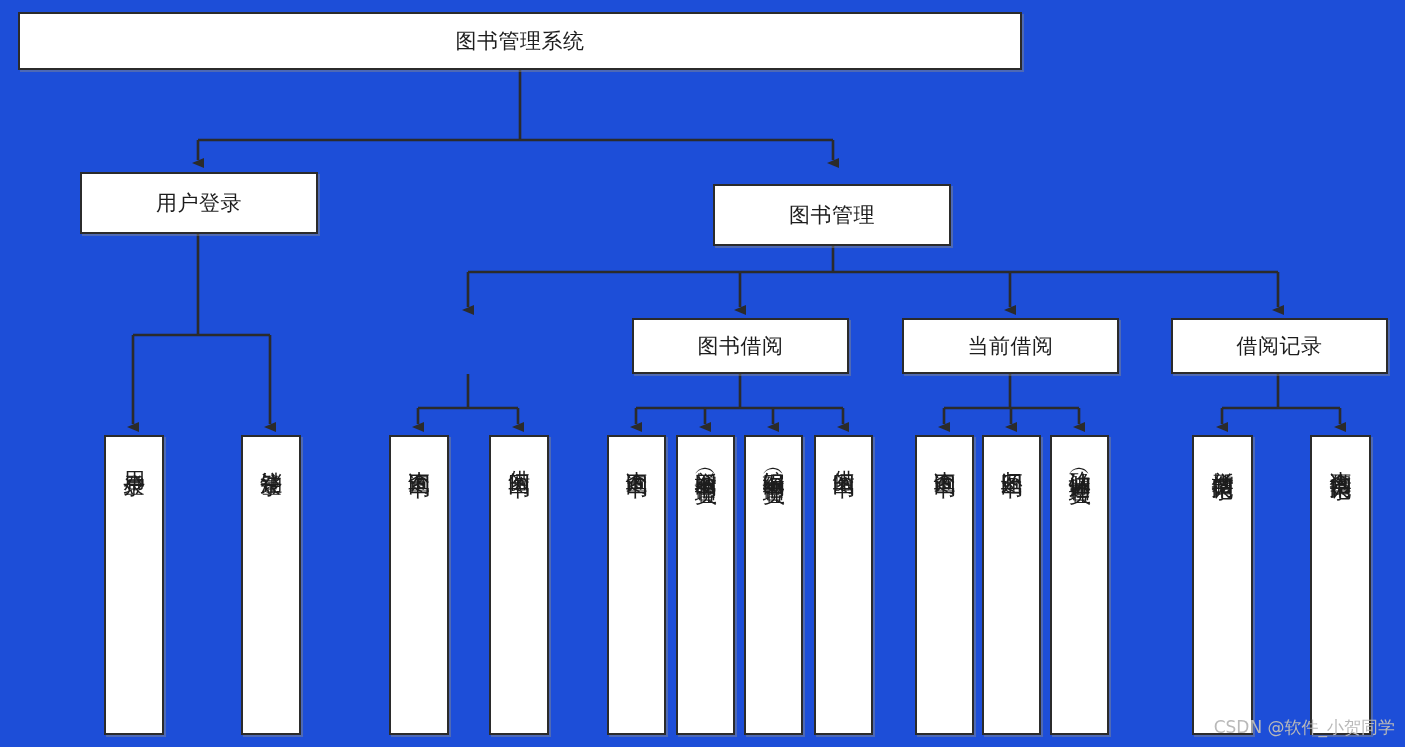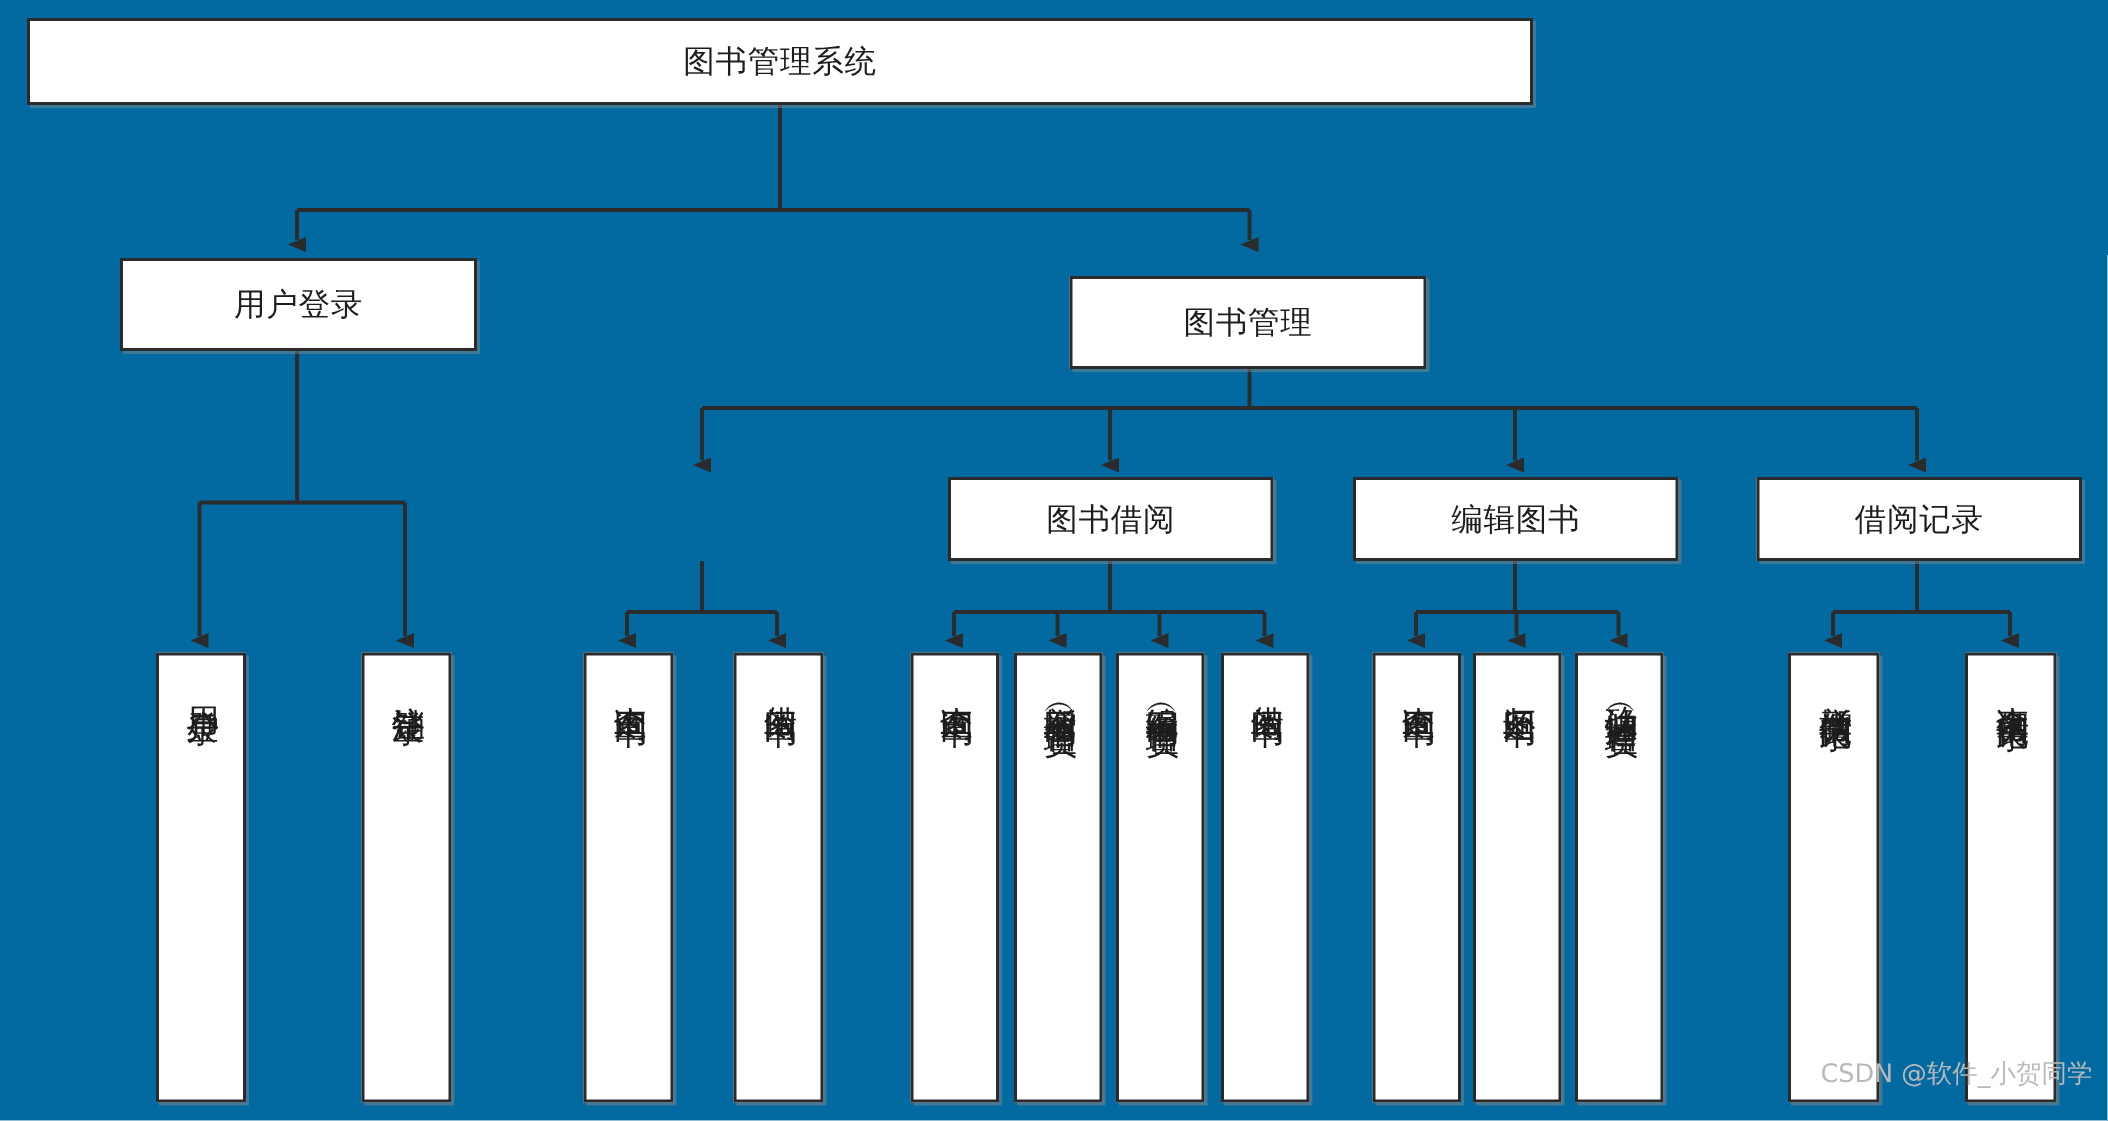--- a/index.html
+++ b/index.html
@@ -7,21 +7,21 @@
     padding: 0;
     background: #ffffff;
   }
   body {
     font-family: "DejaVu Sans", "Liberation Sans", sans-serif;
   }
   #canvas {
     position: relative;
     width: 1405px;
     height: 747px;
-    background: #0369a1;
+    background: #1d4ed8;
     overflow: hidden;
   }
   #wires {
     position: absolute;
     left: 0;
     top: 0;
     width: 1405px;
     height: 747px;
   }
   .node {
@@ -54,21 +54,21 @@
     letter-spacing: 2px;
     white-space: nowrap;
     color: #1d1d1d;
   }
   .htext {
     white-space: nowrap;
   }
   #watermark {
     position: absolute;
     right: 10px;
-    bottom: 20px;
+    bottom: 8px;
     font-size: 17px;
     color: #b9b9b9;
     white-space: nowrap;
     pointer-events: none;
     margin-left: 48px;
   }
 </style>
 </head>
 <body>
 
@@ -132,21 +132,21 @@
     <span class="htext">用户登录</span>
   </div>
   <div class="node h" style="left:713px; top:184px; width:238px; height:62px;">
     <span class="htext">图书管理</span>
   </div>
 
   <div class="node h" style="left:632px; top:318px; width:217px; height:56px;">
     <span class="htext">图书借阅</span>
   </div>
   <div class="node h" style="left:902px; top:318px; width:217px; height:56px;">
-    <span class="htext">编辑图书</span>
+    <span class="htext">当前借阅</span>
   </div>
   <div class="node h" style="left:1171px; top:318px; width:217px; height:56px;">
     <span class="htext">借阅记录</span>
   </div>
 
   <div class="node v" style="left:104px; top:435px; width:60px; height:300px;">
     <span class="vtext">用户登录</span>
   </div>
   <div class="node v" style="left:241px; top:435px; width:60px; height:300px;">
     <span class="vtext">注销登录</span>

